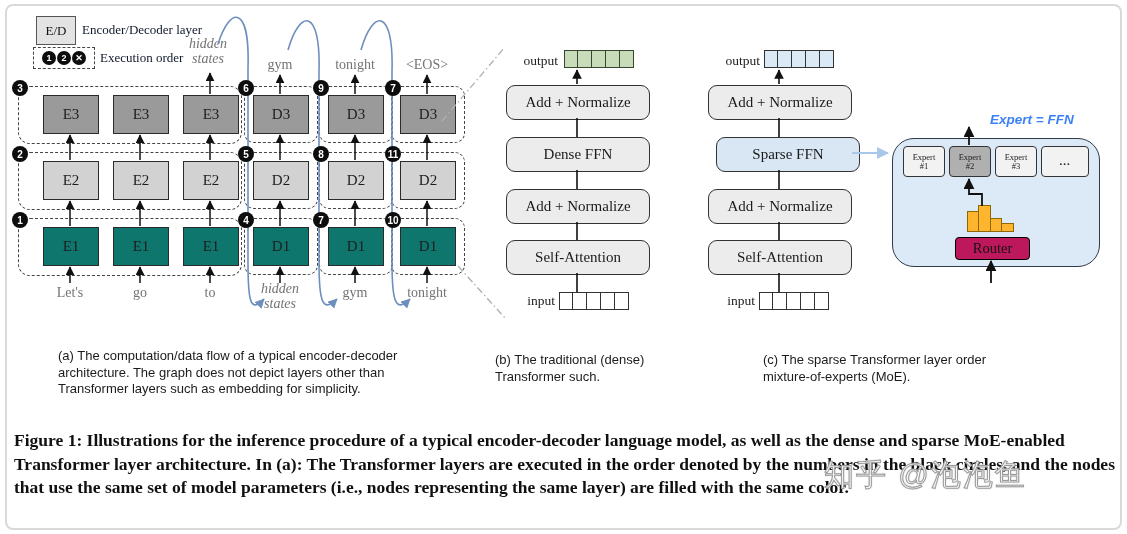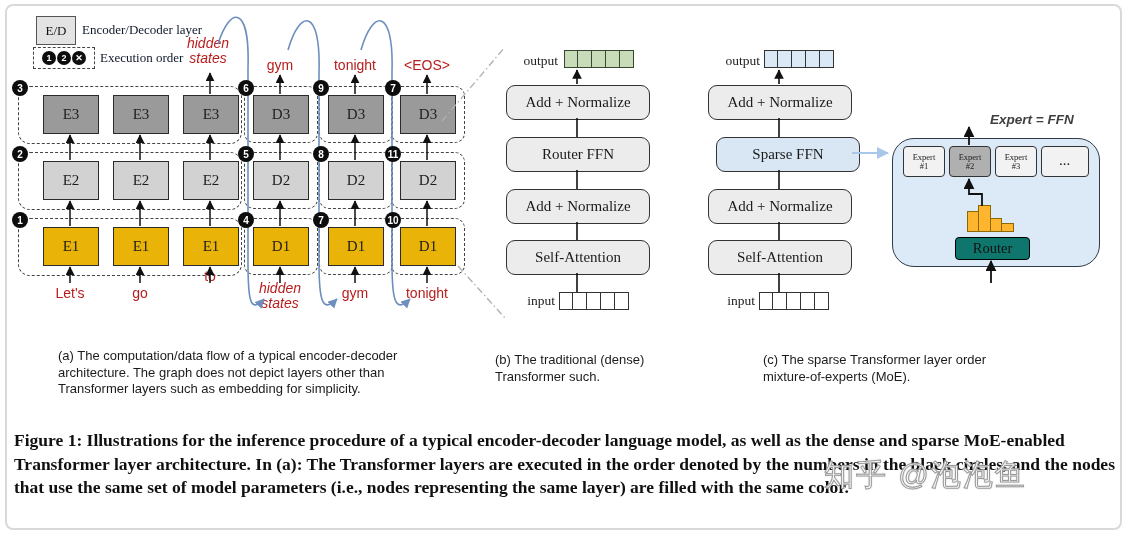--- a/index.html
+++ b/index.html
@@ -11,49 +11,49 @@
   .ed-box{position:absolute;left:36px;top:16px;width:38px;height:27px;background:#e3e3e3;
           border:1.5px solid #555;display:flex;align-items:center;justify-content:center;
           font-family:"Liberation Serif",serif;font-size:13px}
   .legend-text{position:absolute;font-family:"Liberation Serif",serif;font-size:13px;color:#0f172a}
   .order-box{position:absolute;left:33px;top:47px;width:60px;height:20px;border:1.2px dashed #444;
              display:flex;align-items:center;justify-content:center;gap:1px}
   
   .node{position:absolute;width:54px;height:37px;border:1.5px solid #2b2b2b;
         display:flex;align-items:center;justify-content:center;
         font-family:"Liberation Serif",serif;font-size:15px;color:#1d1d1d}
-  .l1{background:#eab308}.l2{background:#d2d2d2}.l3{background:#9a9a9a}
+  .l1{background:#0f766e}.l2{background:#d2d2d2}.l3{background:#9a9a9a}
   .dash{position:absolute;border:1.5px dashed #444;border-radius:12px}
   .badge{position:absolute;width:16px;height:16px;border-radius:50%;background:#0d0d0d;color:#fff;
          font-size:10px;font-weight:700;display:flex;align-items:center;justify-content:center;z-index:6}
   .badge.sm{width:14px;height:14px;font-size:9px}
-  .word{position:absolute;font-family:Liberation Sans, sans-serif;font-size:14px;color:#b91c1c;text-align:center}
+  .word{position:absolute;font-family:Liberation Serif, serif;font-size:14px;color:#737373;text-align:center}
   .ital{font-style:italic}
   
   .block{position:absolute;width:142px;height:33px;border:1.6px solid #333;border-radius:9px;background:#ececec;
          display:flex;align-items:center;justify-content:center;
          font-family:"Liberation Serif",serif;font-size:15px;color:#1a1a1a}
   .block.sparse{background:#d9e7f4}
   .cells{position:absolute;display:flex}
   .cell{width:13px;height:16px;border:1.3px solid #333;margin-left:-1.3px;background:#fff}
   .cell.green{background:#c9dcba;border-color:#37472f}
   .cell.blue{background:#dbe8f5}
   .iolabel{position:absolute;font-family:"Liberation Serif",serif;font-size:13.5px;color:#222;text-align:right}
   
   .moe-panel{position:absolute;left:892px;top:138px;width:206px;height:127px;background:#dce9f7;
              border:1.8px solid #2f3a4a;border-radius:22px}
-  .moe-title{position:absolute;left:990px;top:112px;font-style:italic;font-weight:700;font-size:13.5px;color:#404040}
+  .moe-title{position:absolute;left:990px;top:112px;font-style:italic;font-weight:700;font-size:13.5px;color:#3b82f6}
   .expert{position:absolute;top:146px;width:40px;height:29px;border:1.4px solid #333;border-radius:4px;
           background:#f2f2f2;display:flex;flex-direction:column;align-items:center;justify-content:center;
           font-family:"Liberation Serif",serif;font-size:8.5px;line-height:9px;color:#222;z-index:3}
   .expert.sel{background:#b0b0b0}
   .expert .dots{font-size:11px;font-weight:700;letter-spacing:1px}
   .bars{position:absolute;left:968px;top:207px;width:46px;height:25px;display:flex;align-items:flex-end;z-index:3}
   .bar{width:11px;background:#ffb52e;border:1px solid #8a6a00;margin-left:-1px}
-  .router{position:absolute;left:955px;top:237px;width:73px;height:21px;background:#0f766e;border:1.8px solid #000;
+  .router{position:absolute;left:955px;top:237px;width:73px;height:21px;background:#be185d;border:1.8px solid #000;
           border-radius:4px;display:flex;align-items:center;justify-content:center;
           font-family:"Liberation Serif",serif;font-size:14.5px;z-index:3}
   
   .cap-small{position:absolute;font-size:13px;color:#1b1b1b;line-height:16.5px}
   .fig-caption{position:absolute;left:14px;top:429px;width:1102px;
                font-family:"Liberation Serif",serif;font-weight:700;font-size:17.5px;line-height:23.5px;color:#101010}
   .watermark{position:absolute;left:824px;top:455px;font-size:30px;letter-spacing:2px;z-index:50;
              color:rgba(255,255,255,0.88);-webkit-text-stroke:1px #9a9a9a;
              text-shadow:0 0 2px rgba(120,120,120,0.5)}
   svg.overlay{position:absolute;left:0;top:0;z-index:4;pointer-events:none}
@@ -84,21 +84,21 @@
 <div class="node l3" style="left:183px;top:95px">E3</div>
 <div class="node l2" style="left:43px;top:161px">E2</div>
 <div class="node l2" style="left:113px;top:161px">E2</div>
 <div class="node l2" style="left:183px;top:161px">E2</div>
 <div class="node l1" style="left:43px;top:227px">E1</div>
 <div class="node l1" style="left:113px;top:227px">E1</div>
 <div class="node l1" style="left:183px;top:227px">E1</div>
 
 <div class="word" style="left:40px;top:285px;width:60px">Let's</div>
 <div class="word" style="left:110px;top:285px;width:60px">go</div>
-<div class="word" style="left:180px;top:268px;width:60px">to</div>
+<div class="word" style="left:180px;top:285px;width:60px">to</div>
 <div class="word ital" style="left:180px;top:36px;width:56px;line-height:15px">hidden states</div>
 
 <div class="dash" style="left:244px;top:86px;width:72px;height:55px;border-radius:10px"></div>
 <div class="dash" style="left:244px;top:152px;width:72px;height:55px;border-radius:10px"></div>
 <div class="dash" style="left:244px;top:218px;width:72px;height:55px;border-radius:10px"></div>
 <div class="badge" style="left:238px;top:80px">6</div>
 <div class="badge" style="left:238px;top:146px">5</div>
 <div class="badge" style="left:238px;top:212px">4</div>
 <div class="node l3" style="left:253px;top:95px">D3</div>
 <div class="node l2" style="left:253px;top:161px">D2</div>
@@ -133,21 +133,21 @@
 
 <div class="iolabel" style="left:500px;top:53px;width:58px">output</div>
 <div class="cells" style="left:565px;top:50px">
   <div class="cell green"></div>
     <div class="cell green"></div>
     <div class="cell green"></div>
     <div class="cell green"></div>
     <div class="cell green"></div>
 </div>
 <div class="block" style="left:506px;top:85px">Add + Normalize</div>
-<div class="block" style="left:506px;top:137px">Router FFN</div>
+<div class="block" style="left:506px;top:137px">Dense FFN</div>
 <div class="block" style="left:506px;top:189px">Add + Normalize</div>
 <div class="block" style="left:506px;top:240px">Self-Attention</div>
 <div class="cells" style="left:560px;top:292px">
   <div class="cell"></div>
     <div class="cell"></div>
     <div class="cell"></div>
     <div class="cell"></div>
     <div class="cell"></div>
 </div>
 <div class="iolabel" style="left:497px;top:293px;width:58px">input</div>

